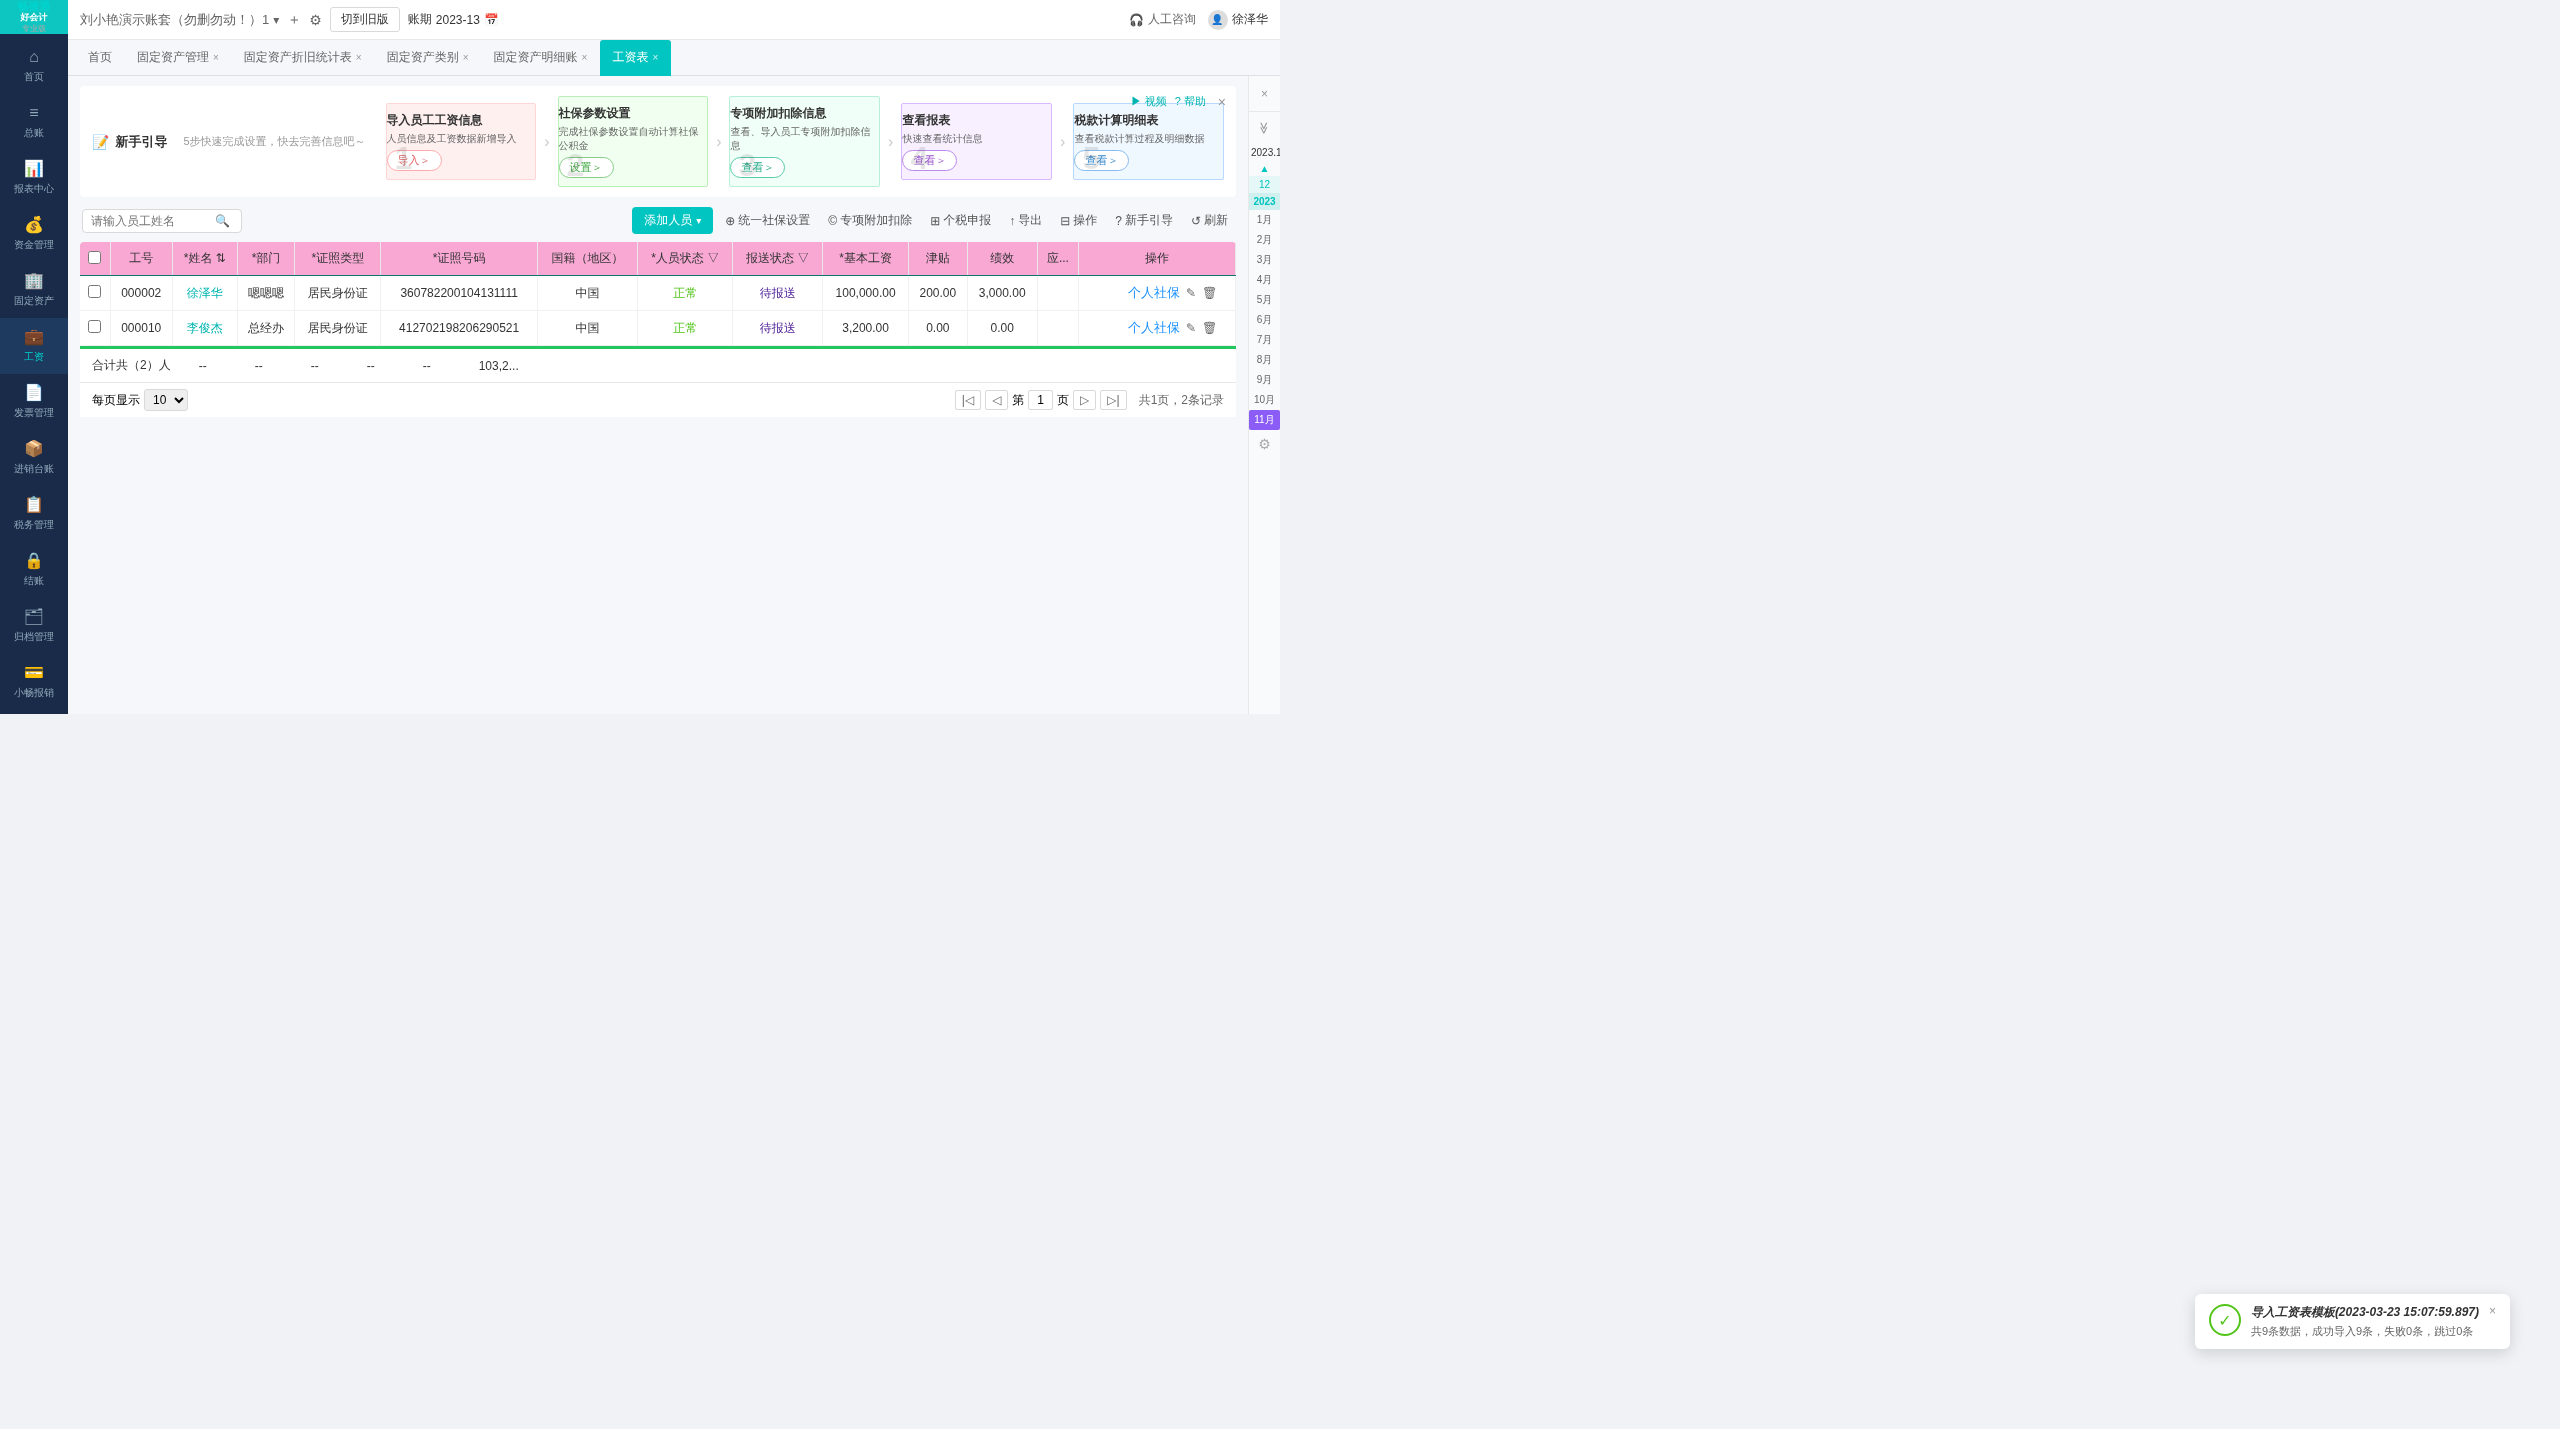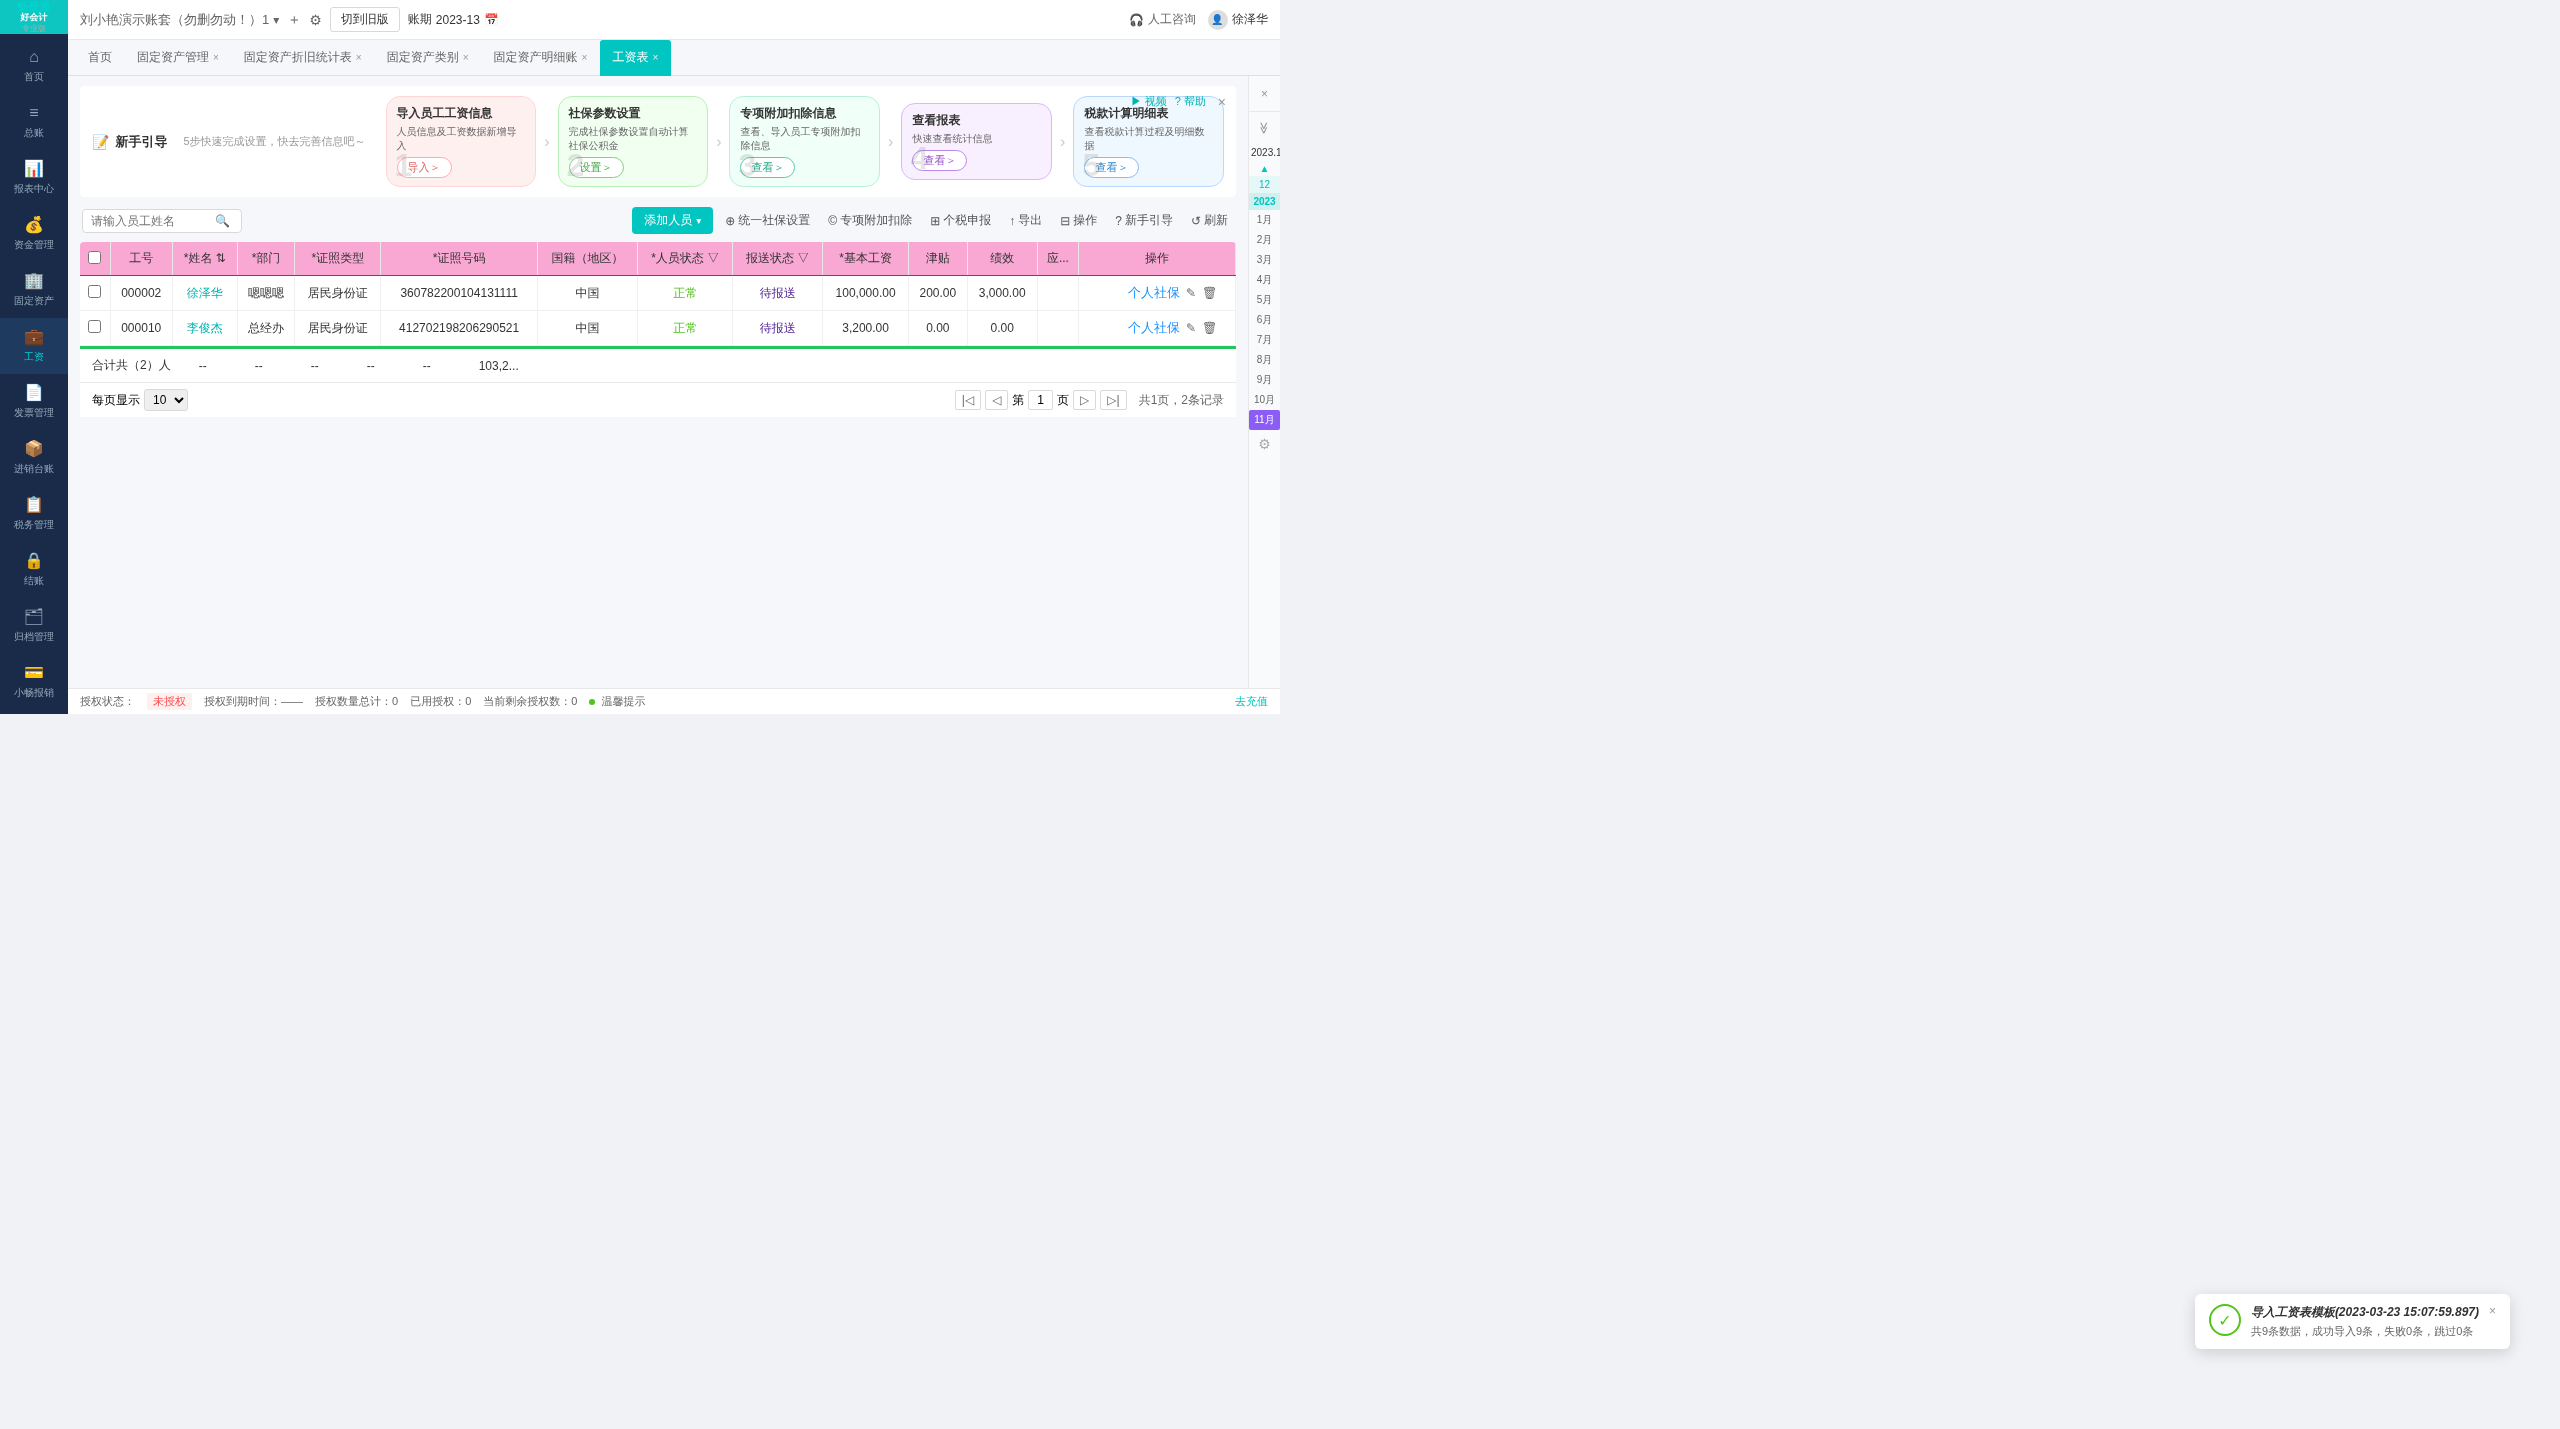--- a/index.html
+++ b/index.html
@@ -40,21 +40,21 @@
 
     
     .content { flex: 1; display: flex; overflow: hidden; position: relative; }
 
     
     .page-content { flex: 1; padding: 10px 12px; overflow-y: auto; overflow-x: hidden; background: #f5f7fa; }
 
     
     .wizard { background: white; border-radius: 4px; padding: 10px 12px; margin-bottom: 10px; display: flex; align-items: center; gap: 8px; position: relative; }
     .wizard-title { display: flex; align-items: center; gap: 6px; font-size: 13px; color: #333; font-weight: bold; margin-right: 8px; }
-    .wizard-step { flex: 1; padding: 8px 10px; border-radius: 14px; position: relative; min-width: 0; }
+    .wizard-step { flex: 1; padding: 8px 0; border-radius: 2px; position: relative; min-width: 0; }
     .wizard-step-1 { background: #fff0f0; border: 1px solid #ffd6d6; }
     .wizard-step-2 { background: #f0fff0; border: 1px solid #b8f0b8; }
     .wizard-step-3 { background: #f0fff8; border: 1px solid #b8f0d8; }
     .wizard-step-4 { background: #f8f0ff; border: 1px solid #d8b8ff; }
     .wizard-step-5 { background: #f0f8ff; border: 1px solid #b8d8ff; }
     .wizard-step-title { font-size: 12px; font-weight: bold; color: #333; margin-bottom: 3px; }
     .wizard-step-desc { font-size: 10px; color: #666; line-height: 1.4; }
     .wizard-step-num { font-size: 32px; font-weight: bold; opacity: 0.12; position: absolute; bottom: 2px; left: 8px; color: #333; }
     .wizard-step-btn { display: inline-block; margin-top: 4px; padding: 2px 10px; border: 1px solid #ccc; border-radius: 20px; font-size: 11px; cursor: pointer; background: white; color: #333; }
     .step-arrow { color: #ccc; font-size: 16px; flex-shrink: 0; }
@@ -484,33 +484,20 @@
         <div style="font-size:10px; text-align:center; padding:3px 2px; color:#666; width:100%; cursor:pointer;">8月</div>
         <div style="font-size:10px; text-align:center; padding:3px 2px; color:#666; width:100%; cursor:pointer;">9月</div>
         <div style="font-size:10px; text-align:center; padding:3px 2px; color:#666; width:100%; cursor:pointer;">10月</div>
         <div style="font-size:10px; text-align:center; padding:3px 2px; background:#8b5cf6; color:white; width:100%; cursor:pointer; border-radius:2px;">11月</div>
         <div style="display:flex; justify-content:center; gap:2px; padding:2px;">
           <span style="color:#aaa; cursor:pointer; font-size:14px; margin-top:4px;">⚙</span>
         </div>
       </div>
     </div>
 
-    <div class="status-bar">
-      <span>授权状态：</span>
-      <span class="auth-status">未授权</span>
-      <span>授权到期时间：——</span>
-      <span>授权数量总计：0</span>
-      <span>已用授权：0</span>
-      <span>当前剩余授权数：0</span>
-      <span>
-        <span class="warning-dot" style="margin-right:3px;"></span>
-        <span>温馨提示</span>
-      </span>
-      <span class="recharge-link" style="margin-left:auto;">去充值</span>
-    </div>
   </div>
 
   <div class="notification" style="position:fixed; bottom:80px; right:50px;">
     <div class="notification-icon">✓</div>
     <div class="notification-content">
       <div class="notification-title">导入工资表模板(2023-03-23 15:07:59.897)</div>
       <div class="notification-desc">共9条数据，成功导入9条，失败0条，跳过0条</div>
     </div>
     <span class="notification-close">×</span>
   </div>

